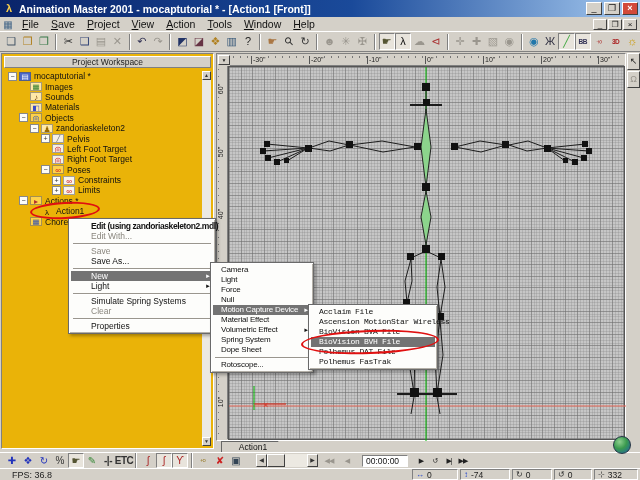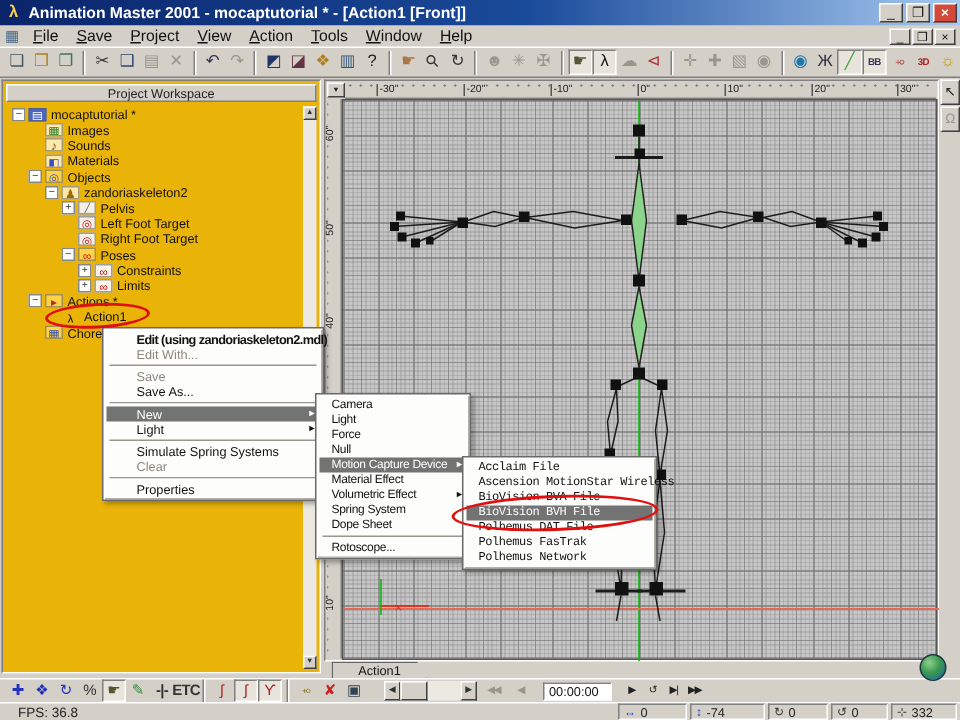--- a/index.html
+++ b/index.html
@@ -517,21 +517,20 @@
       <div class="msep"></div>
       <div class="mitem"><span>Rotoscope...</span></div>
     </div>
   <div class="menu" id="submenu-mocap">
       <div class="mitem"><span>Acclaim File</span></div>
       <div class="mitem"><span>Ascension MotionStar Wireless</span></div>
       <div class="mitem"><span>BioVision BVA File</span></div>
       <div class="mitem hl"><span>BioVision BVH File</span><span class="ellipse menu-ellipse"></span></div>
       <div class="mitem"><span>Polhemus DAT File</span></div>
       <div class="mitem"><span>Polhemus FasTrak</span></div>
-      <div class="mitem"><span>Polhemus Network</span></div>
     </div>
 
   <div class="toolbar-bottom" id="toolbar-bottom">
       <span class="tbtn">
         <span class="tglyph" style="color: rgb(34, 51, 187);">✚</span>
       </span>
       <span class="tbtn">
         <span class="tglyph" style="color: rgb(34, 51, 187);">❖</span>
       </span>
       <span class="tbtn">

